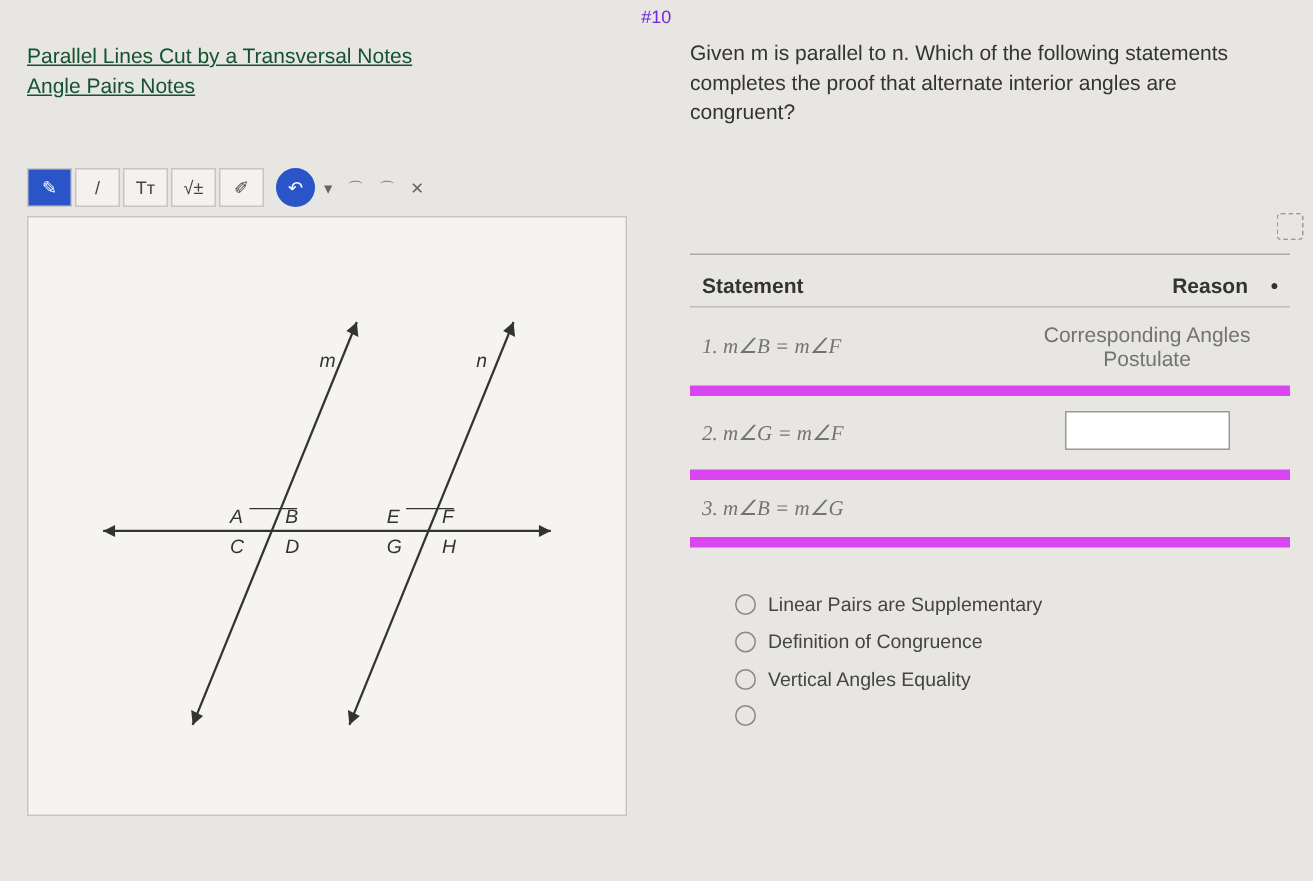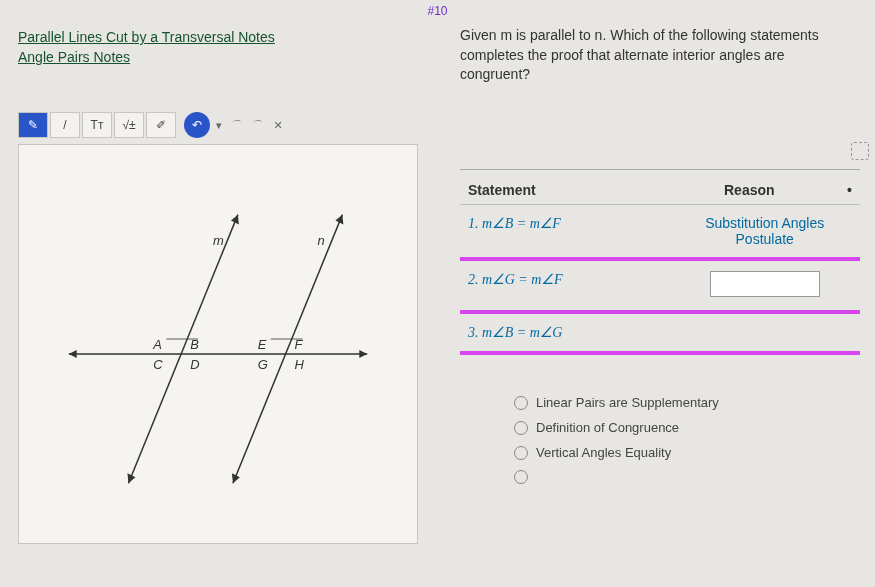--- a/index.html
+++ b/index.html
@@ -99,40 +99,41 @@
     }
     .proof-header {
       display: flex;
       font-weight: bold;
       font-size: 14px;
       padding: 6px 8px;
       border-bottom: 1px solid #bbb;
       color: #333;
     }
     .col-stmt { flex: 1.2; }
-    .col-reason { flex: 1; text-align: center; }
+    .col-reason { flex: 1; text-align: right; }
     .proof-row {
       display: flex;
+      align-items: center;
       padding: 10px 8px;
-      border-bottom: 4px solid #d946ef;
-      font-size: 14px;
-      color: #0369a1;
+      border-bottom: 7px solid #d946ef;
+      font-size: 14px;
+      color: #737373;
     }
     .reason-box {
       border: 1px solid #999;
       background: #fff;
       width: 110px;
       height: 26px;
       display: inline-block;
     }
     .reason-text { text-align: center; }
     .answer-options {
       position: absolute;
       top: 390px;
-      left: 514px;
+      left: 490px;
       font-size: 13px;
       color: #444;
     }
     .option-row {
       display: flex;
       align-items: center;
       gap: 8px;
       padding: 5px 0;
     }
     .radio-circle {
@@ -220,21 +221,21 @@
   <div class="proof-header">
     <div class="col-stmt">Statement</div>
     <div class="col-reason">Reason</div>
     <div style="width:20px;text-align:right">•</div>
   </div>
   <div class="proof-row">
     <div class="col-stmt math-label">
       <span>1.</span>
       <span>m∠B = m∠F</span>
     </div>
-    <div class="col-reason reason-text">Substitution Angles Postulate</div>
+    <div class="col-reason reason-text">Corresponding Angles Postulate</div>
   </div>
   <div class="proof-row">
     <div class="col-stmt math-label">
       <span>2.</span>
       <span>m∠G = m∠F</span>
     </div>
     <div class="col-reason" style="text-align:center">
       <span class="reason-box"></span>
     </div>
   </div>

